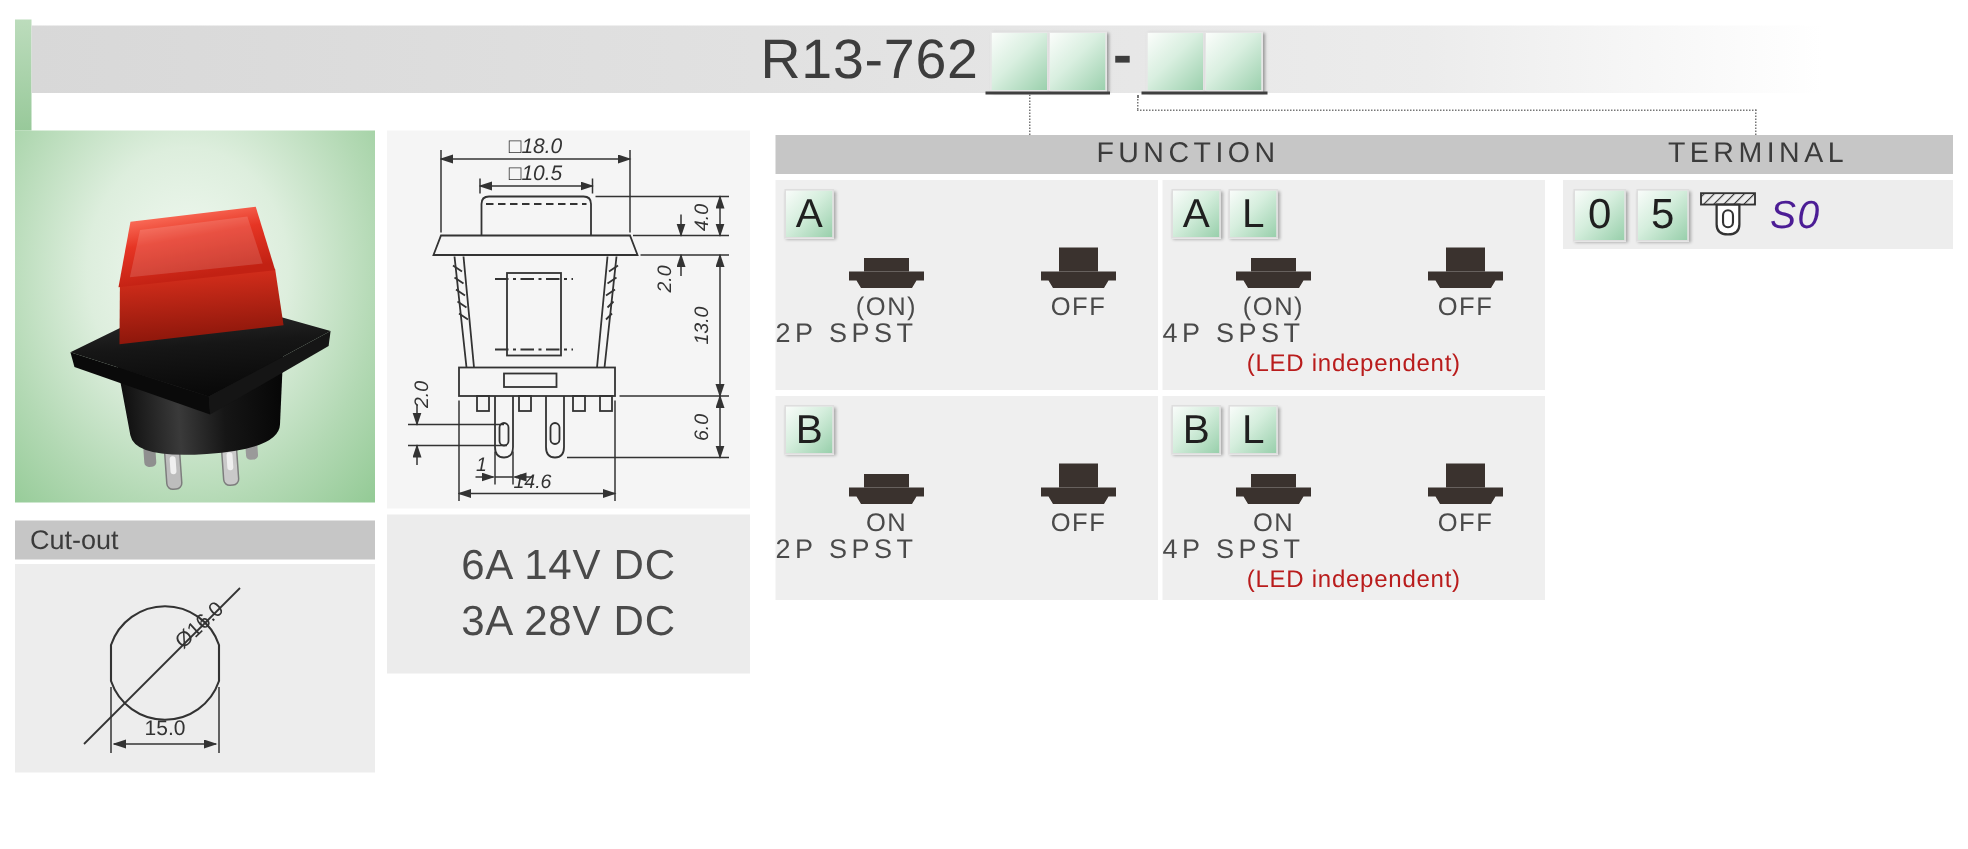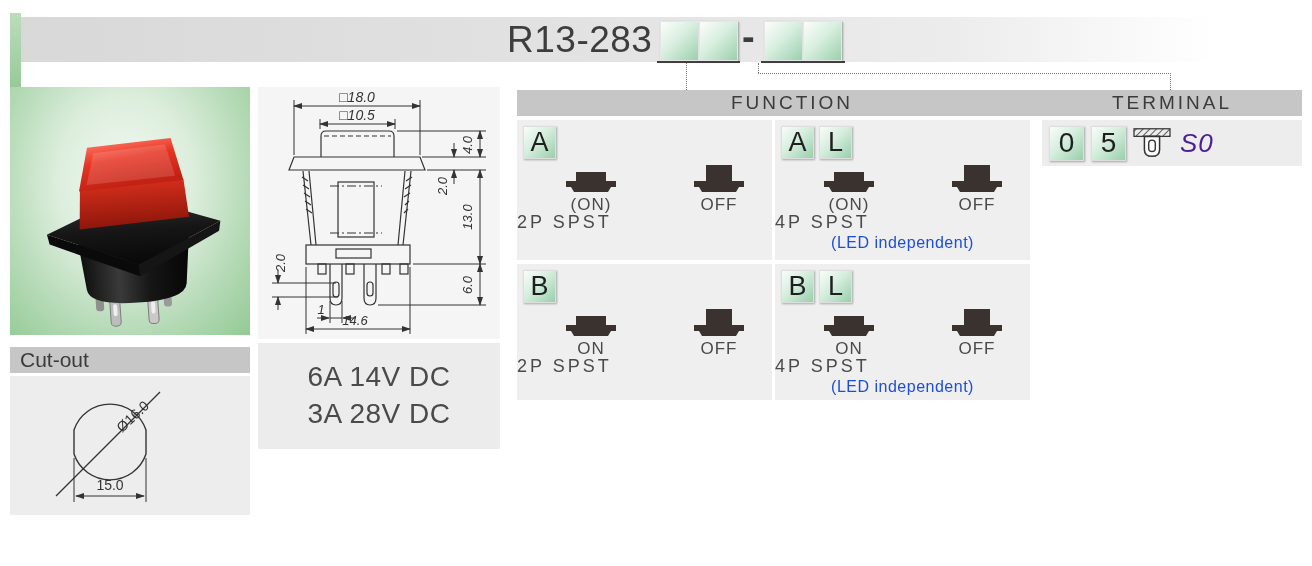--- a/index.html
+++ b/index.html
@@ -23,21 +23,21 @@
   .dotted-v { width:0; border-left:1px dotted #777; }
   .dotted-h { height:0; border-top:1px dotted #777; }
   .dv1 { left:686px; top:63px; height:27px; }
   .dv2a { left:758px; top:63px; height:10px; }
   .dh2 { left:758px; top:73px; width:413px; }
   .dv2b { left:1170px; top:73px; height:17px; }
 
   
   .photo-panel { left:10px; top:87px; width:240px; height:248px;
                  background:radial-gradient(ellipse at 48% 38%, #f2f9f2 0%, #ddeedd 38%, #b3d9b4 72%, #93ca95 100%); }
-  .section-header { height:26px; background:#c6c6c6; color:#3b3b3b; font-size:21px; line-height:26px; }
+  .section-header { height:26px; background:#c6c6c6; color:#3b3b3b; font-size:18px; line-height:26px; }
   .cutout-header { left:10px; top:347px; width:240px; padding-left:10px; box-sizing:border-box; }
   .cutout-panel { left:10px; top:376px; width:240px; height:139px; background:#ededed; }
   .thickness-note { left:10px; top:521px; width:260px; height:34px; display:flex; align-items:center;
                     gap:9px; color:#3b3b3b; font-size:23px; }
 
   
   .drawing-panel { left:258px; top:87px; width:242px; height:252px; background:#f5f5f5;font-style:italic; }
   .rating-panel { left:258px; top:343px; width:242px; height:106px; background:#ececec;
                   display:flex; flex-direction:column; justify-content:center; align-items:center;
                   color:#4a4a4a; font-size:28px; line-height:1.32; letter-spacing:0.5px; }
@@ -56,36 +56,36 @@
                 background:linear-gradient(135deg,#f9fcfa 0%,#d5eedd 45%,#98cfab 100%);
                 border:1px solid #dedede; box-shadow:1px 1px 2px rgba(0,0,0,0.3); }
   .state { position:absolute; top:44px; width:88px; text-align:center; }
   .state-on  { left:30px; }
   .state-off { left:158px; }
   .state svg { display:block; margin:0 auto; }
   .state-label { margin-top:1px; font-size:17px; color:#4a4a4a; letter-spacing:1px; }
   .poles { position:absolute; left:0; right:0; top:92px; text-align:left;
            font-size:18px; letter-spacing:3px; color:#4a4a4a; }
   .lednote { position:absolute; left:0; right:0; top:114px; text-align:center;
-             font-size:16px; letter-spacing:0.5px; color:#1d4ed8; }
+             font-size:16px; letter-spacing:0.5px; color:#b91c1c; }
   .terminal-cell { left:1042px; top:120px; width:260px; height:46px; background:#ededed;
                    display:flex; align-items:center; padding-left:7px; box-sizing:border-box; gap:7px; }
   .tcode { width:33px; height:33px; font-size:28px; }
   .terminal-type { font-size:26px; color:#4c1d95; letter-spacing:1px; margin-left:2px;font-style:italic; }
 
   svg text { font-family:"Liberation Sans","DejaVu Sans",sans-serif; fill:#333; }
 </style>
 </head>
 <body>
 
 <div class="page">
 
   <div class="abs accent-bar"></div>
   <div class="abs title-bar"></div>
-  <div class="abs title-model">R13-283</div>
+  <div class="abs title-model">R13-762</div>
   <div class="abs tbox tb1"></div>
   <div class="abs tbox tb2"></div>
   <div class="abs title-dash">-</div>
   <div class="abs tbox tb3"></div>
   <div class="abs tbox tb4"></div>
   <div class="abs underline ul1"></div>
   <div class="abs underline ul2"></div>
   <div class="abs dotted-v dv1"></div>
   <div class="abs dotted-v dv2a"></div>
   <div class="abs dotted-h dh2"></div>

